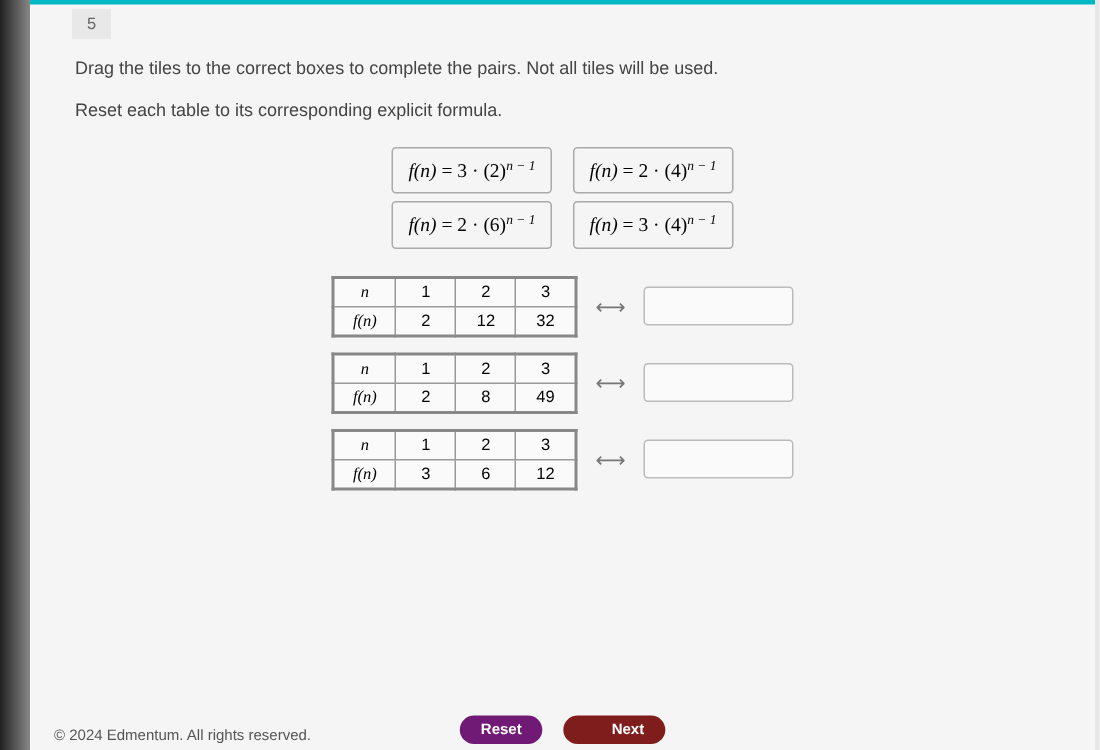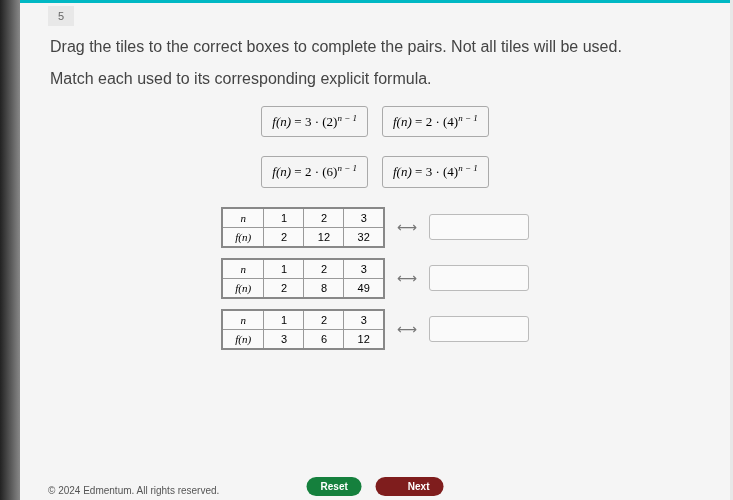--- a/index.html
+++ b/index.html
@@ -1,51 +1,51 @@
 <!DOCTYPE html>
 <html><head>
 <meta charset="utf-8">
 <style>
 * { margin: 0; padding: 0; box-sizing: border-box; }
 body { font-family: Arial, sans-serif; background: #e8e8e8; width: 733px; height: 500px; overflow: hidden; position: relative; }
 .page { background: #f5f5f5; margin: 0 0 0 20px; width: 710px; height: 500px; position: relative; }
 .teal-bar { position: absolute; top: 0; left: 0; right: 0; height: 3px; background: #00b8c4; }
 .qnum { position: absolute; top: 6px; left: 28px; background: #e8e8e8; padding: 4px 10px; font-size: 11px; color: #666; }
 .content { padding: 38px 30px 0 30px; }
-.instr { font-size: 16px; color: #444; margin-bottom: 14px; }
+.instr { font-size: 12px; color: #444; margin-bottom: 14px; }
 .tiles-area { text-align: center; margin-top: 18px; }
-.tile-row { display: flex; justify-content: center; gap: 14px; margin-bottom: 19px; }
+.tile-row { display: flex; justify-content: center; gap: 14px; margin-bottom: 5px; }
 .tile { border: 1px solid #aaa; border-radius: 3px; padding: 6px 10px; font-family: 'Times New Roman', serif; font-size: 13px; background: #f5f5f5; cursor: grab; font-style: italic; }
 .tile .n { font-style: normal; }
 .sup { font-size: 9px; vertical-align: super; font-style: italic; }
 .tables-area { margin-top: 18px; display: flex; flex-direction: column; align-items: center; gap: 10px; }
 .table-row { display: flex; align-items: center; gap: 12px; }
 .dtable { border: 2px solid #888; border-collapse: collapse; font-size: 11px; background: #fafafa; }
 .dtable td { border: 1px solid #999; padding: 3px 0; text-align: center; width: 40px; }
 .dtable td:first-child { width: 42px; font-style: italic; font-family: 'Times New Roman', serif; }
 .arrow { font-size: 14px; color: #777; }
 .dropzone { width: 100px; height: 26px; border: 1px solid #bbb; border-radius: 3px; background: #fafafa; }
 .buttons { position: absolute; bottom: 4px; left: 50%; transform: translateX(-50%); display: flex; gap: 14px; }
 .btn { padding: 4px 14px; border-radius: 12px; color: #fff; font-size: 10px; font-weight: bold; border: none; cursor: pointer; }
-.btn-red { background: #15803d; }
+.btn-red { background: #701a75; }
 .btn-blue { background: #7f1d1d; padding-left: 32px; }
-.footer { position: absolute; bottom: 4px; left: 28px; font-size: 10px; color: #555; }
+.footer { position: absolute; bottom: 4px; left: 16px; font-size: 10px; color: #555; }
 .shadow-left { position: absolute; left: 0; top: 0; width: 20px; height: 500px; background: linear-gradient(to right, #222, #888); }
 </style>
 </head>
 <body>
 
 <div class="shadow-left"></div>
 <div class="page">
   <div class="teal-bar"></div>
   <div class="qnum">5</div>
 
   <div class="content">
     <p class="instr">Drag the tiles to the correct boxes to complete the pairs. Not all tiles will be used.</p>
-    <p class="instr">Match each used to its corresponding explicit formula.</p>
+    <p class="instr">Reset each table to its corresponding explicit formula.</p>
 
     <div class="tiles-area">
       <div class="tile-row">
         <div class="tile"><span>f(n)</span><span class="n"> = </span><span class="n">3</span><span class="n"> · </span><span class="n">(2)</span><span class="sup">n − 1</span></div>
         <div class="tile"><span>f(n)</span><span class="n"> = </span><span class="n">2</span><span class="n"> · </span><span class="n">(4)</span><span class="sup">n − 1</span></div>
       </div>
       <div class="tile-row">
         <div class="tile"><span>f(n)</span><span class="n"> = </span><span class="n">2</span><span class="n"> · </span><span class="n">(6)</span><span class="sup">n − 1</span></div>
         <div class="tile"><span>f(n)</span><span class="n"> = </span><span class="n">3</span><span class="n"> · </span><span class="n">(4)</span><span class="sup">n − 1</span></div>
       </div>

